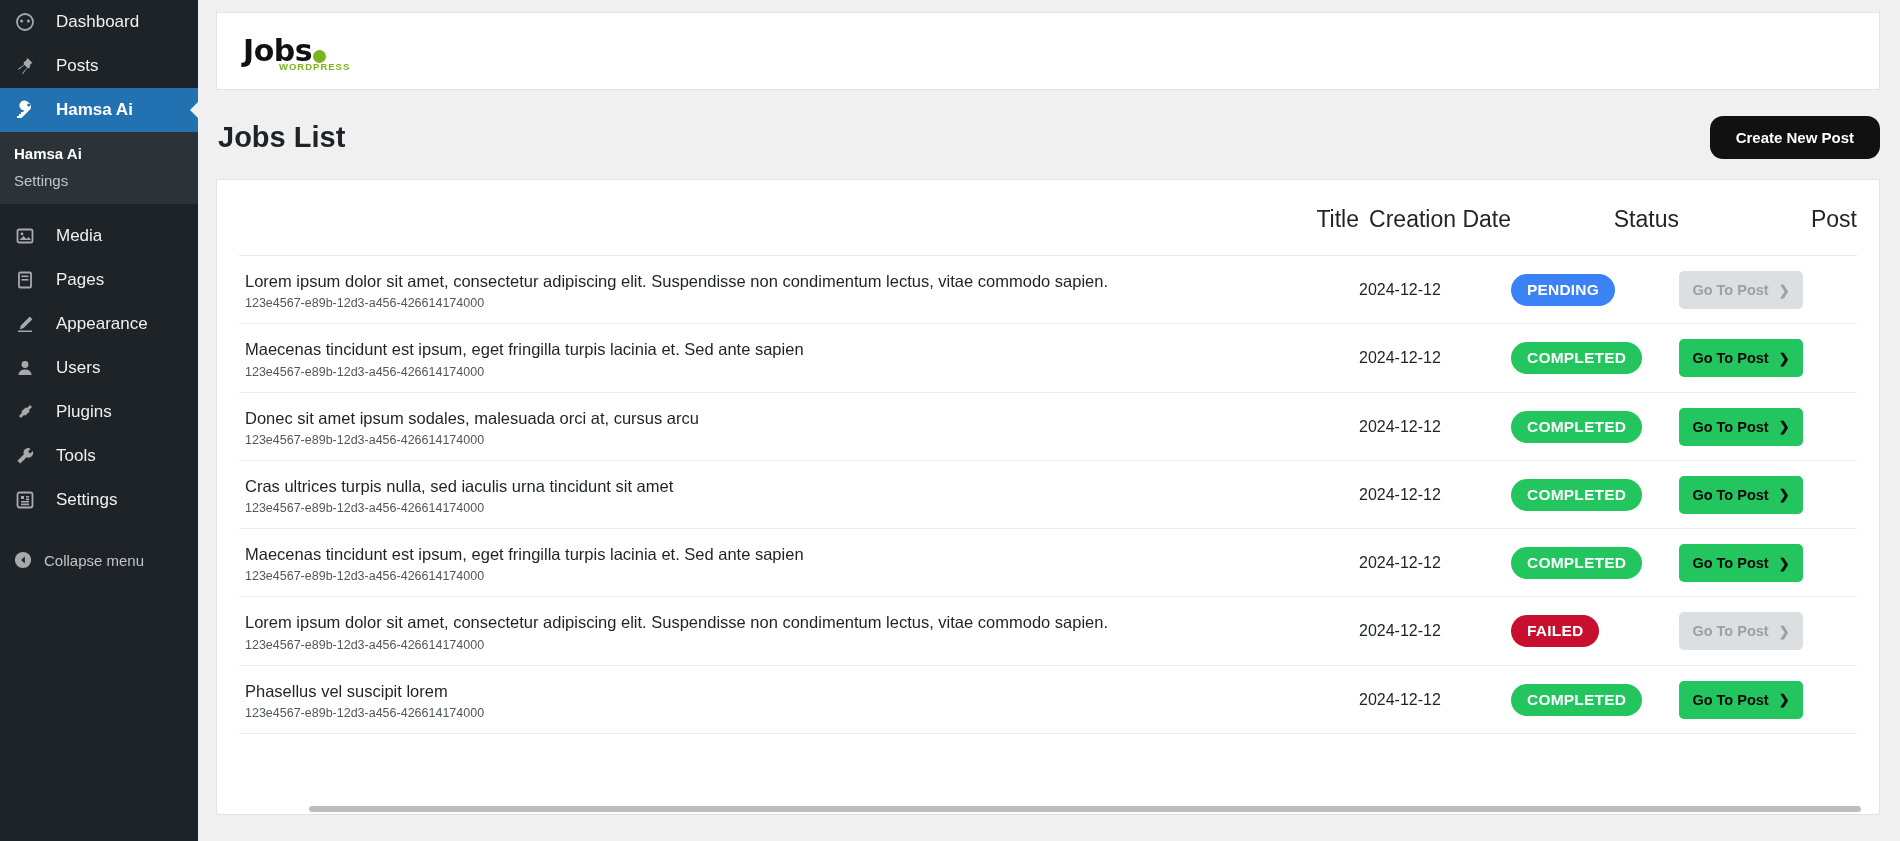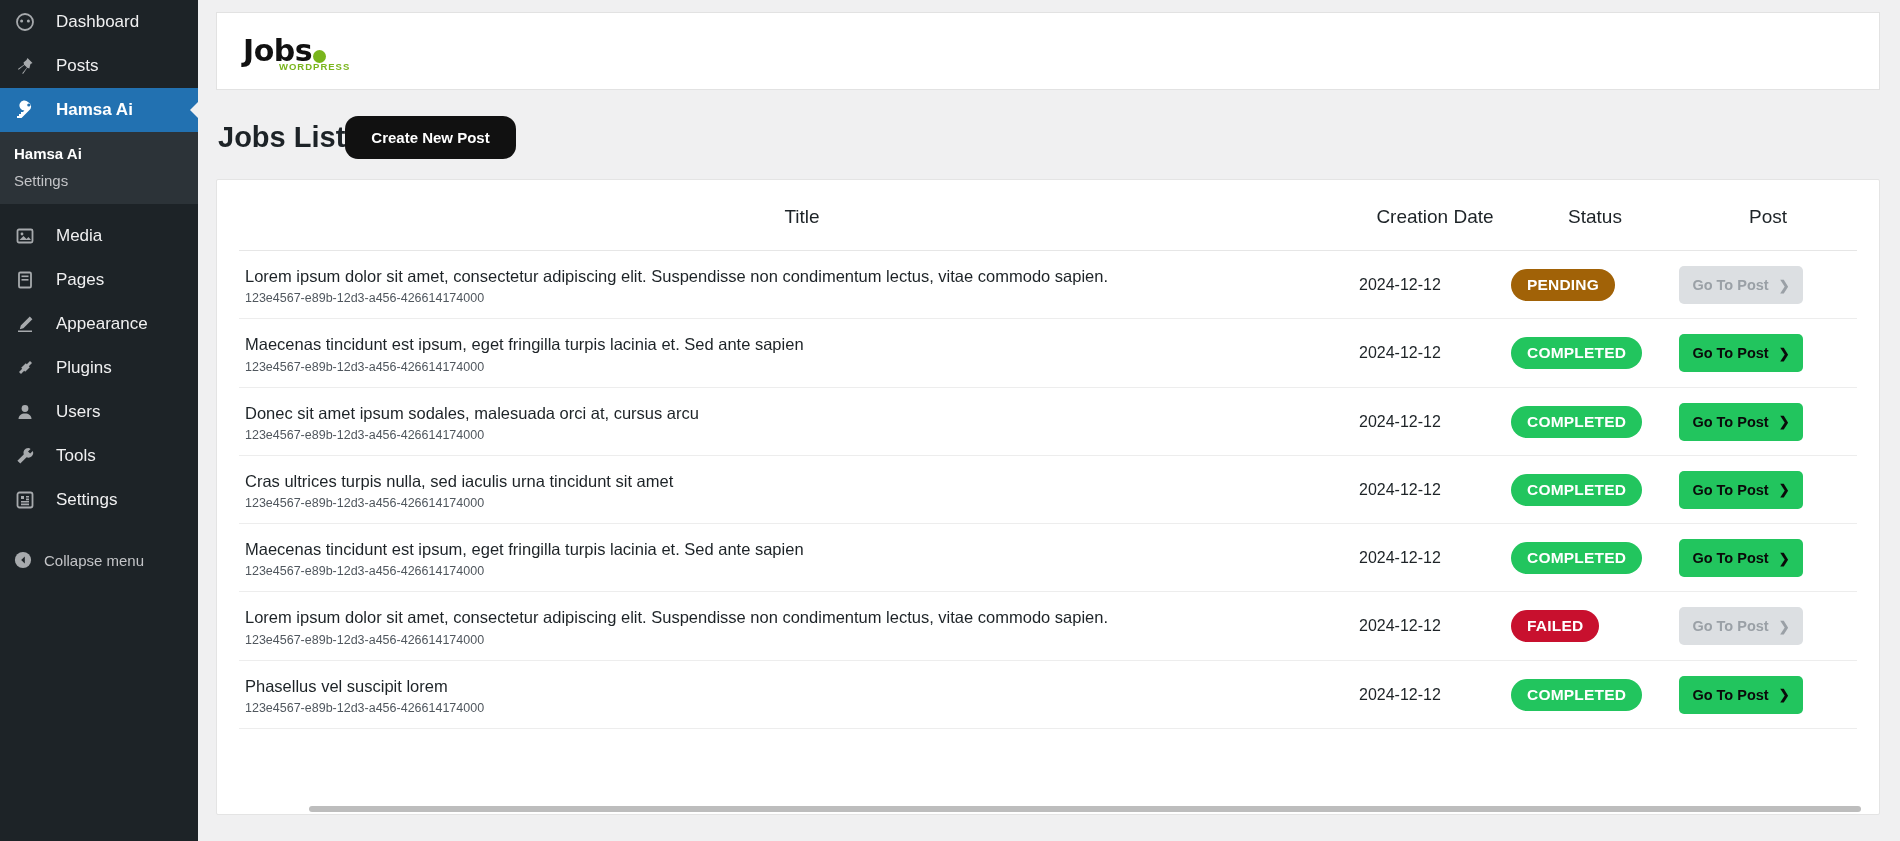--- a/index.html
+++ b/index.html
@@ -128,21 +128,21 @@
     top: 14px;
     width: 13px;
     height: 13px;
     border-radius: 50%;
     background: #79b51c;
   }
 
   .page-head {
     display: flex;
     align-items: center;
-    justify-content: flex-start;
+    justify-content: space-between;
     margin: 26px 0 20px 2px;
   }
   .page-title {
     font-size: 29px;
     font-weight: 700;
     color: #1d2327;
   }
   .btn-create {
     background: #111;
     color: #fff;
@@ -162,22 +162,22 @@
     height: 636px;
     overflow: hidden;
     position: relative;
   }
   table {
     width: 100%;
     border-collapse: collapse;
     table-layout: fixed;
   }
   th {
-    text-align: center;
-    font-size: 19px;
+    text-align: right;
+    font-size: 23px;
     font-weight: 400;
     color: #1d2327;
     padding: 26px 0 22px 0;
     border-bottom: 1px solid #e6e6e6;
     margin-top: 32px;
   }
   th.c-title { width: auto; padding-left: 6px; }
   th.c-date { width: 152px; }
   th.c-status { width: 168px; }
   th.c-post { width: 178px; }
@@ -204,21 +204,21 @@
   }
   .badge {
     display: inline-block;
     border-radius: 16px;
     color: #fff;
     font-size: 15.5px;
     font-weight: 700;
     padding: 7px 16px;
     letter-spacing: .2px;
   }
-  .badge.pending { background: #a16207; }
+  .badge.pending { background: #3b82f6; }
   .badge.completed { background: #22c55e; }
   .badge.failed { background: #c8102e; }
 
   .btn-post {
     display: inline-flex;
     align-items: center;
     justify-content: center;
     gap: 10px;
     width: 124px;
     border: none;
@@ -314,33 +314,33 @@
           <span class="ico">
             <svg width="20" height="20" viewBox="0 0 20 20">
               <path d="M14.8 2.6l2.6 2.6-9 9-3.6 1 1-3.6zM3 16.5h14V18H3z" fill="currentColor"></path>
             </svg>
           </span>
           <span>Appearance</span>
         </div>
         <div class="menu-item">
           <span class="ico">
             <svg width="20" height="20" viewBox="0 0 20 20">
-              <path d="M15 3l2 2-3.2 3.2 1 1-4.6 4.6-1-1L6 16l-2-2 3.2-3.2-1-1L10.8 5.2l1 1z" fill="currentColor"></path>
-            </svg>
-          </span>
-          <span>Plugins</span>
-        </div>
-        <div class="menu-item">
-          <span class="ico">
-            <svg width="20" height="20" viewBox="0 0 20 20">
               <circle cx="10" cy="6.5" r="3.4" fill="currentColor"></circle>
               <path d="M3.5 17c0-3.6 2.9-5.6 6.5-5.6s6.5 2 6.5 5.6z" fill="currentColor"></path>
             </svg>
           </span>
           <span>Users</span>
+        </div>
+        <div class="menu-item">
+          <span class="ico">
+            <svg width="20" height="20" viewBox="0 0 20 20">
+              <path d="M15 3l2 2-3.2 3.2 1 1-4.6 4.6-1-1L6 16l-2-2 3.2-3.2-1-1L10.8 5.2l1 1z" fill="currentColor"></path>
+            </svg>
+          </span>
+          <span>Plugins</span>
         </div>
         <div class="menu-item">
           <span class="ico">
             <svg width="20" height="20" viewBox="0 0 20 20">
               <path d="M13.2 2a4.8 4.8 0 0 0-4.5 6.4L2.4 14.7l2.9 2.9 6.3-6.3A4.8 4.8 0 0 0 17.8 5l-2.6 2.6-2.2-2.2L15.6 3a4.9 4.9 0 0 0-2.4-1z" fill="currentColor"></path>
             </svg>
           </span>
           <span>Tools</span>
         </div>
         <div class="menu-item">

